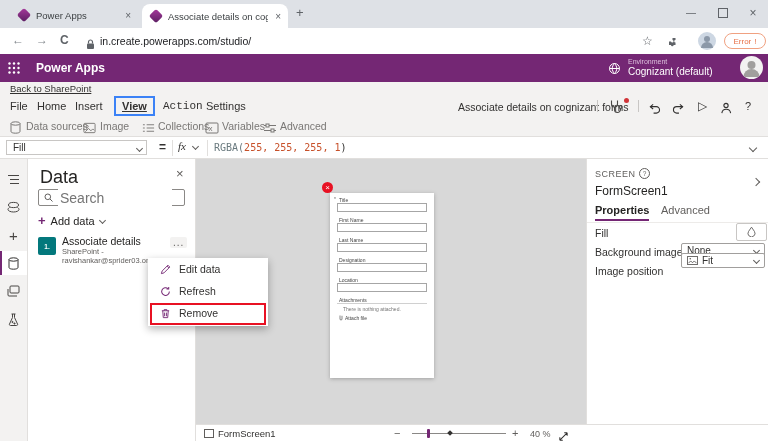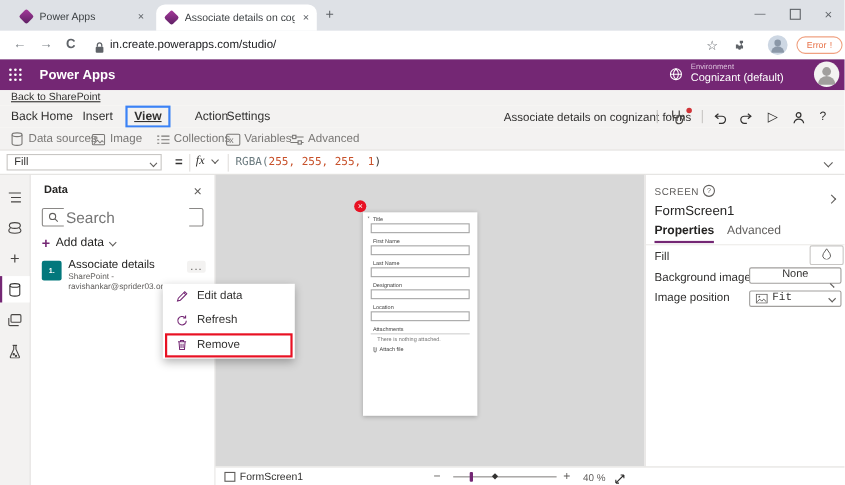--- a/index.html
+++ b/index.html
@@ -52,21 +52,21 @@
   .formulatext{position:absolute;left:214px;top:5px;font-size:10px;font-family:"DejaVu Sans Mono",monospace;}
   .chev{display:inline-block;width:4px;height:4px;border-right:1px solid #605e5c;border-bottom:1px solid #605e5c;transform:rotate(45deg);}
   .chevr{display:inline-block;width:5px;height:5px;border-right:1.5px solid #605e5c;border-bottom:1.5px solid #605e5c;transform:rotate(-45deg);}
   
   .rail{position:absolute;left:0;top:159px;width:28px;height:282px;background:#f3f2f1;border-right:1px solid #e1dfdd;box-sizing:border-box;}
   .railitem{position:absolute;left:0;width:27px;height:24px;display:flex;align-items:center;justify-content:center;color:#484644;}
   .railitem.sel{background:#fff;}
   .railbar{position:absolute;left:0;width:2px;height:24px;background:#742774;}
   
   .datapanel{position:absolute;left:28px;top:159px;width:168px;height:282px;background:#fff;border-right:1px solid #e1dfdd;box-sizing:border-box;}
-  .dp-title{position:absolute;left:12px;top:8px;font-size:10px;font-weight:bold;color:#252423;}
+  .dp-title{position:absolute;left:12px;top:8px;font-size:18px;font-weight:normal;color:#252423;}
   .dp-close{position:absolute;left:148px;top:7px;font-size:13px;color:#605e5c;}
   .dp-search{position:absolute;left:10px;top:30px;width:147px;height:17px;border:1px solid #8a8886;border-radius:2px;display:flex;align-items:center;box-sizing:border-box;background:#fff;}
   .dp-search input{border:0;outline:0;width:110px;font-size:14px;color:#323130;font-family:"Liberation Sans",sans-serif;}
   .dp-add{position:absolute;left:10px;top:54px;font-size:11px;color:#252423;display:flex;align-items:center;gap:5px;}
   .plus{color:#742774;font-size:13px;font-weight:bold;}
   .srcitem{position:absolute;left:0px;top:74px;width:167px;height:32px;}
   .srcicon{position:absolute;left:10px;top:4px;width:18px;height:18px;background:#03787c;border-radius:2px;color:#fff;font-size:6.5px;font-weight:bold;display:flex;align-items:center;justify-content:center;}
   .srcname{position:absolute;left:34px;top:2px;font-size:10.5px;color:#252423;}
   .srcdetail{position:absolute;left:34px;top:14px;font-size:7.5px;color:#605e5c;}
   .srcmore{position:absolute;left:142px;top:4px;font-size:10px;color:#605e5c;background:#f3f2f1;border-radius:2px;padding:0 3px;letter-spacing:1px;}
@@ -189,25 +189,25 @@
         <circle cx="11.5" cy="9" r="4" fill="#a19f9d"></circle>
         <path d="M3.5 21a8 8 0 0 1 16 0z" fill="#a19f9d"></path>
       </svg>
   </div>
 
   <div class="backrow">
     <a class="backlink">Back to SharePoint</a>
   </div>
 
   <div class="menurow">
-    <div class="mitem" style="left:10px;">Back</div>
+    <div class="mitem" style="left:10px;">File</div>
     <div class="mitem" style="left:37px;">Home</div>
     <div class="mitem" style="left:75px;">Insert</div>
     <div class="mitem redbox" style="left:114px;top:0px;padding:2px 6px;font-weight:bold;text-decoration:underline;">View</div>
-    <div class="mitem" style="left:177px;">Action</div>
+    <div class="mitem" style="left:163px;font-family:Liberation Mono, monospace;">Action</div>
     <div class="mitem" style="left:206px;">Settings</div>
     <div class="apptitle">Associate details on cognizant forms</div>
     <div class="vdiv" style="left:597px;"></div>
     <div class="micon" style="left:608px;">
       <svg width="15" height="15" viewBox="0 0 15 15" fill="none" stroke="#484644" stroke-width="1.1">
         <path d="M3.5 1.5v3.5a3 3 0 0 0 6 0V1.5"></path>
           <path d="M6.5 8v2.5a3 3 0 0 0 6 0V9.5"></path>
           <circle cx="12.5" cy="8" r="1.4"></circle>
       </svg>
     </div>
@@ -421,26 +421,26 @@
     <div class="rp-div"></div>
     <div class="rp-label" style="top:68px;">Fill</div>
     <div class="fillbtn">
       <span>
         <svg width="9" height="11" viewBox="0 0 10 12">
             <path d="M5 1.2 8.3 6a3.9 3.9 0 1 1-6.6 0z" fill="none" stroke="#605e5c"></path>
           </svg>
       </span>
     </div>
     <div class="rp-label" style="top:87px;">Background image</div>
-    <div class="rp-select" style="top:84px;flex-direction:column;">
+    <div class="rp-select" style="top:84px;">
       <span>None</span>
       <span class="chev"></span>
     </div>
     <div class="rp-label" style="top:106px;">Image position</div>
-    <div class="rp-select" style="top:105px;font-family:Liberation Mono, monospace;">
+    <div class="rp-select" style="top:94px;">
       <span style="display:flex;">
         <svg width="11" height="9" viewBox="0 0 12 10">
             <rect x=".5" y=".5" width="11" height="9" fill="none" stroke="#605e5c"></rect>
             <path d="M1.5 8l2.5-2.5 2 2 2-2 2.5 2.5" stroke="#605e5c" fill="none"></path>
             <circle cx="3.5" cy="3" r=".9" fill="#605e5c"></circle>
           </svg>
       </span>
       <span>Fit</span>
       <span class="chev"></span>
     </div>

